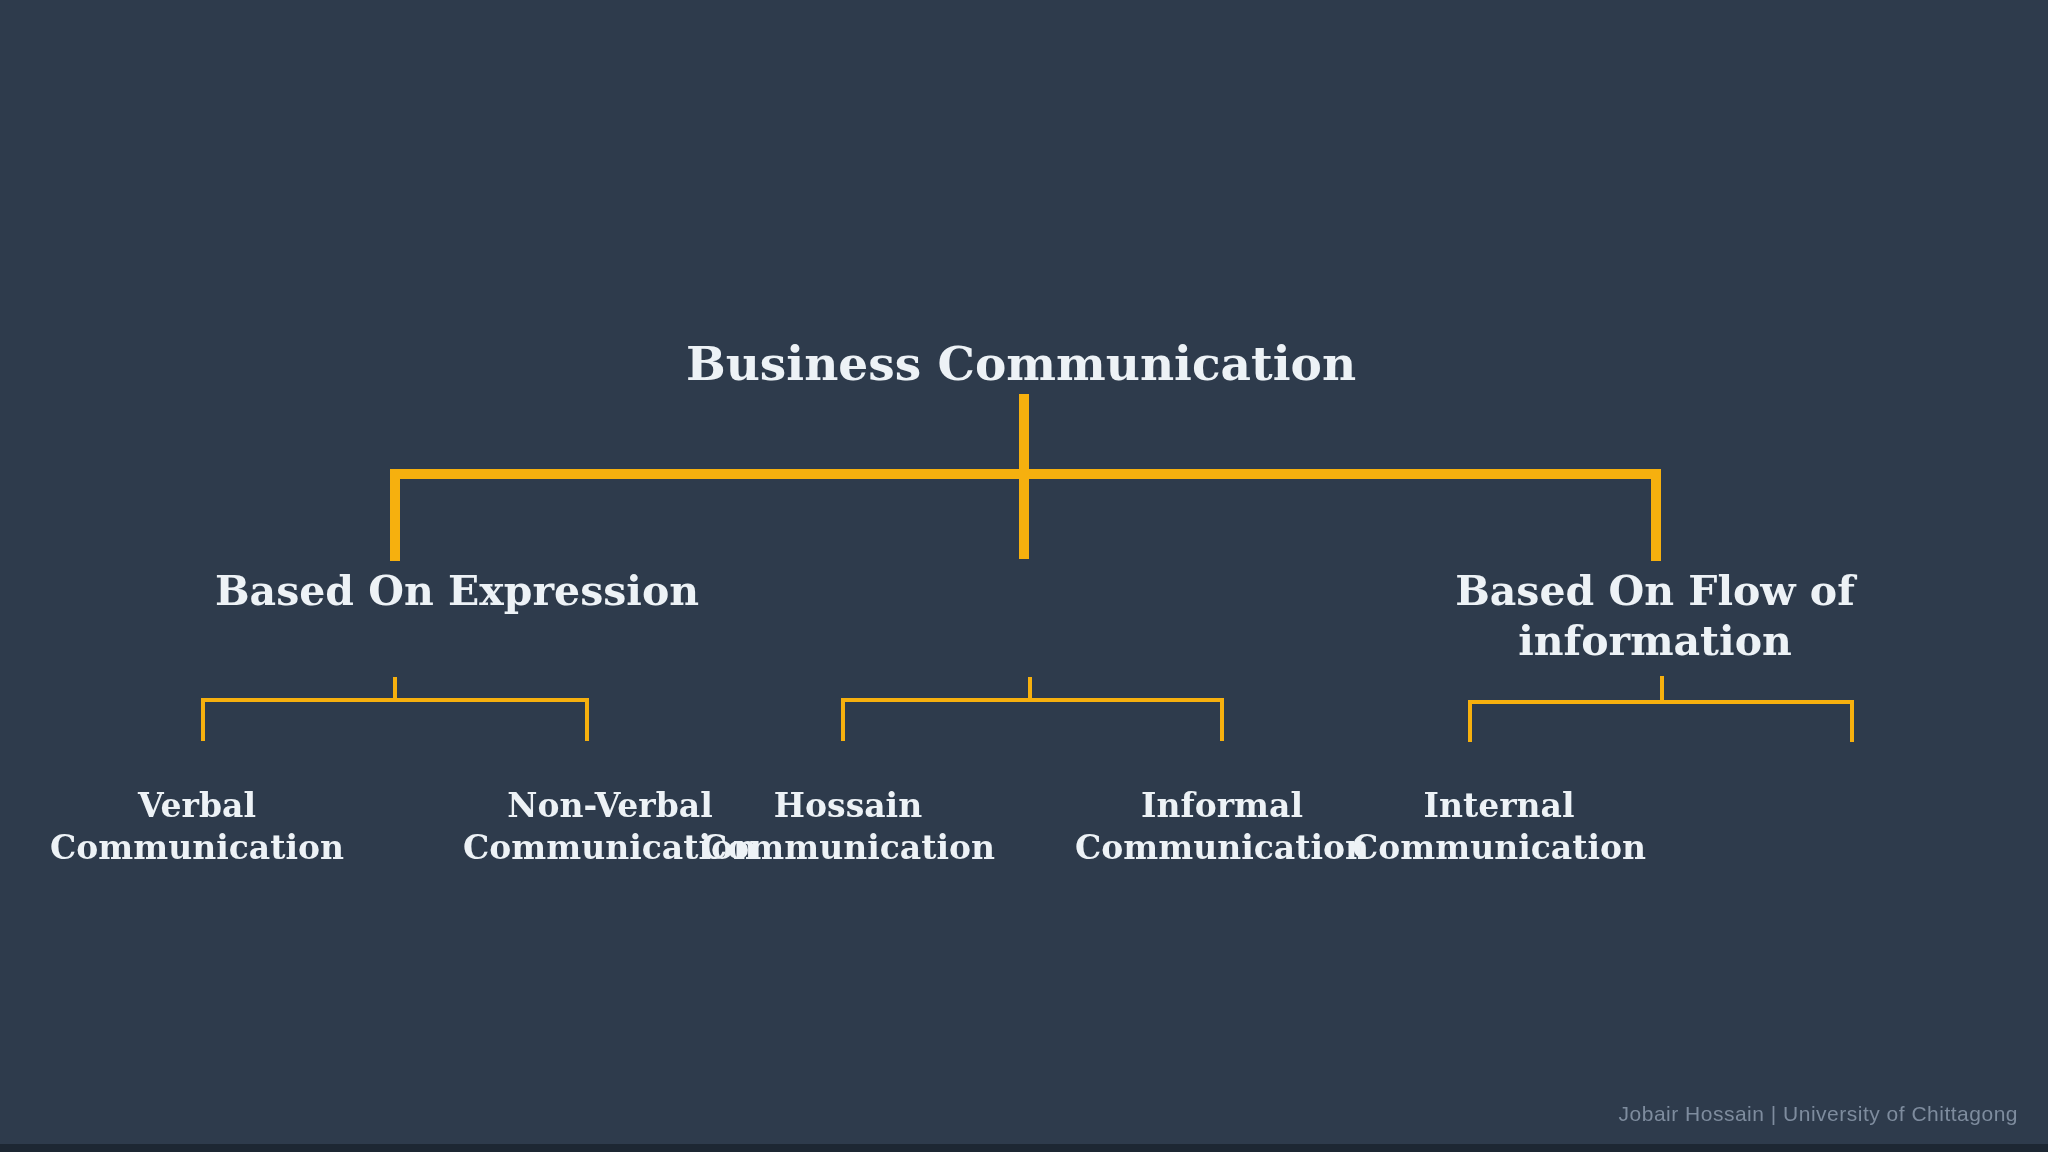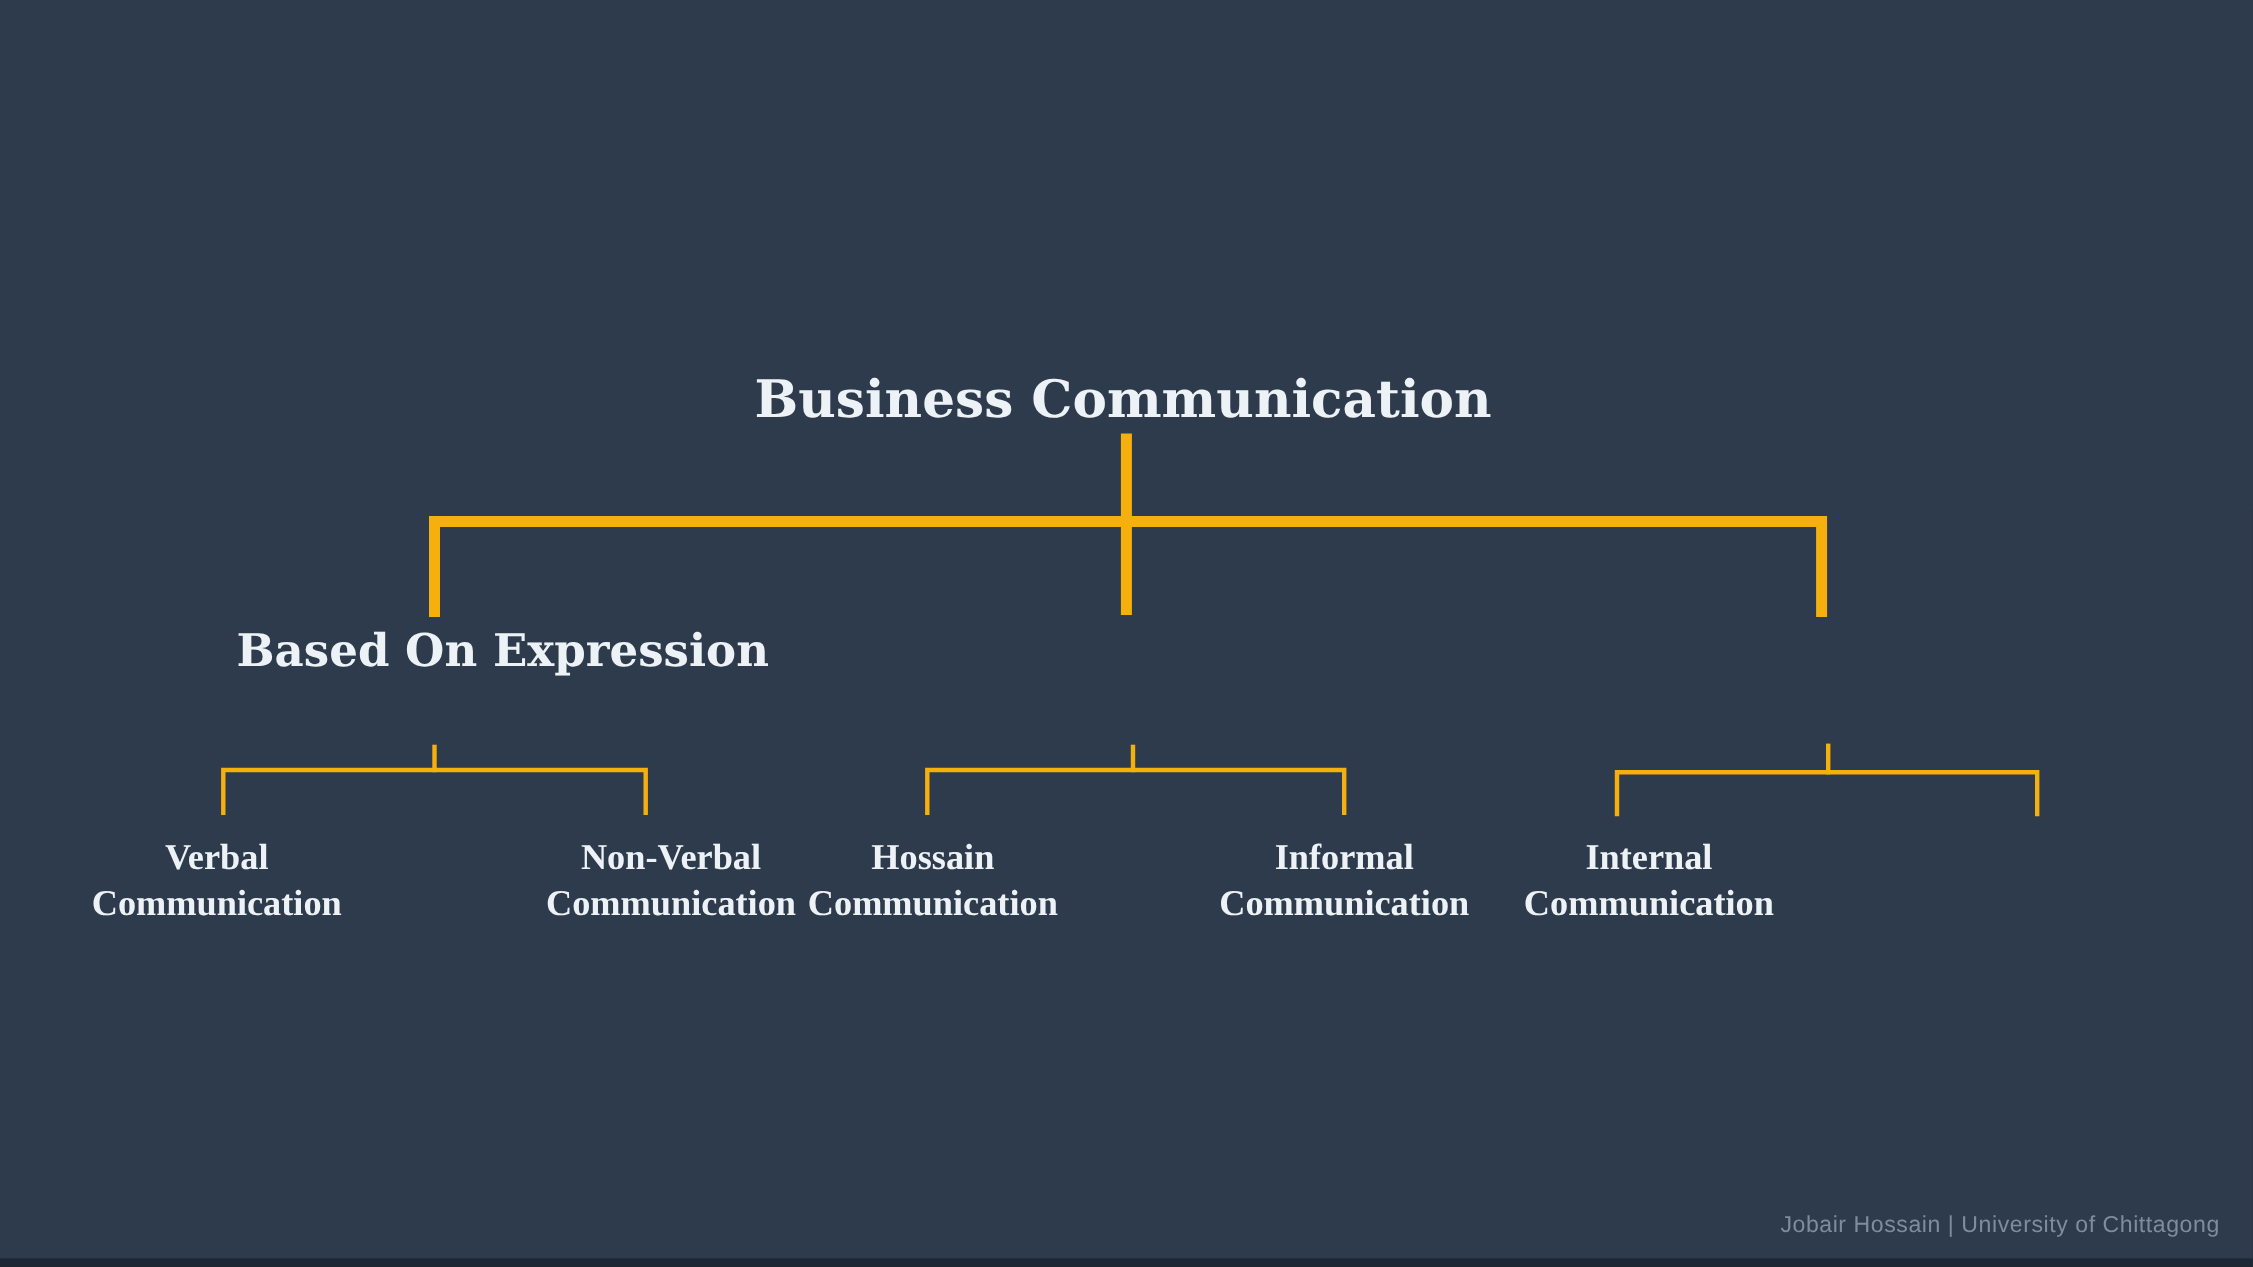--- a/index.html
+++ b/index.html
@@ -49,25 +49,24 @@
     top: 566px;
     font-size: 41px;
     line-height: 1.22;
     white-space: nowrap;
   }
   .branch-1 { left: 420px; margin-left: 37px; }
   .branch-2 { left: 1021px; }
   .branch-3 { left: 1655px; white-space: normal; width: 480px; }
 
   .leaf {
-    top: 760px;
+    top: 785px;
     width: 300px;
     font-size: 33px;
     line-height: 1.26;
-    font-family: Liberation Serif, serif;
   }
   .leaf-1 { left: 197px; }
   .leaf-2 { left: 585px; margin-left: 25px; }
   .leaf-3 { left: 848px; }
   .leaf-4 { left: 1222px; }
   .leaf-5 { left: 1499px; }
   .leaf-6 { left: 1854px; }
 
   .credit {
     position: absolute;
@@ -99,20 +98,21 @@
 
     <path class="thin" d="M 1662 676 L 1662 704"></path>
     <path class="thin" d="M 1470 742 L 1470 702 L 1852 702 L 1852 742"></path>
   </svg>
 
   <div class="node root-title">Business Communication</div>
 
   <div class="node branch-title branch-1">Based On Expression</div>
 
 
+  <div class="node branch-title branch-3">Based On Flow of information</div>
 
   <div class="node leaf leaf-1">Verbal Communication</div>
 
   <div class="node leaf leaf-2">Non-Verbal Communication</div>
 
   <div class="node leaf leaf-3">Hossain Communication</div>
 
   <div class="node leaf leaf-4">Informal Communication</div>
 
   <div class="node leaf leaf-5">Internal Communication</div>

